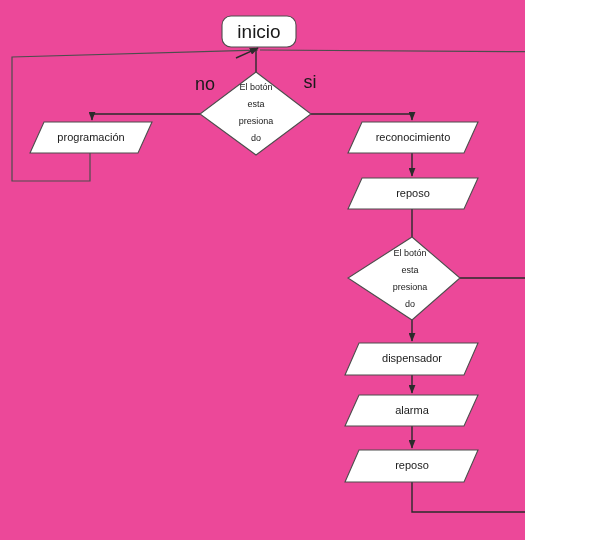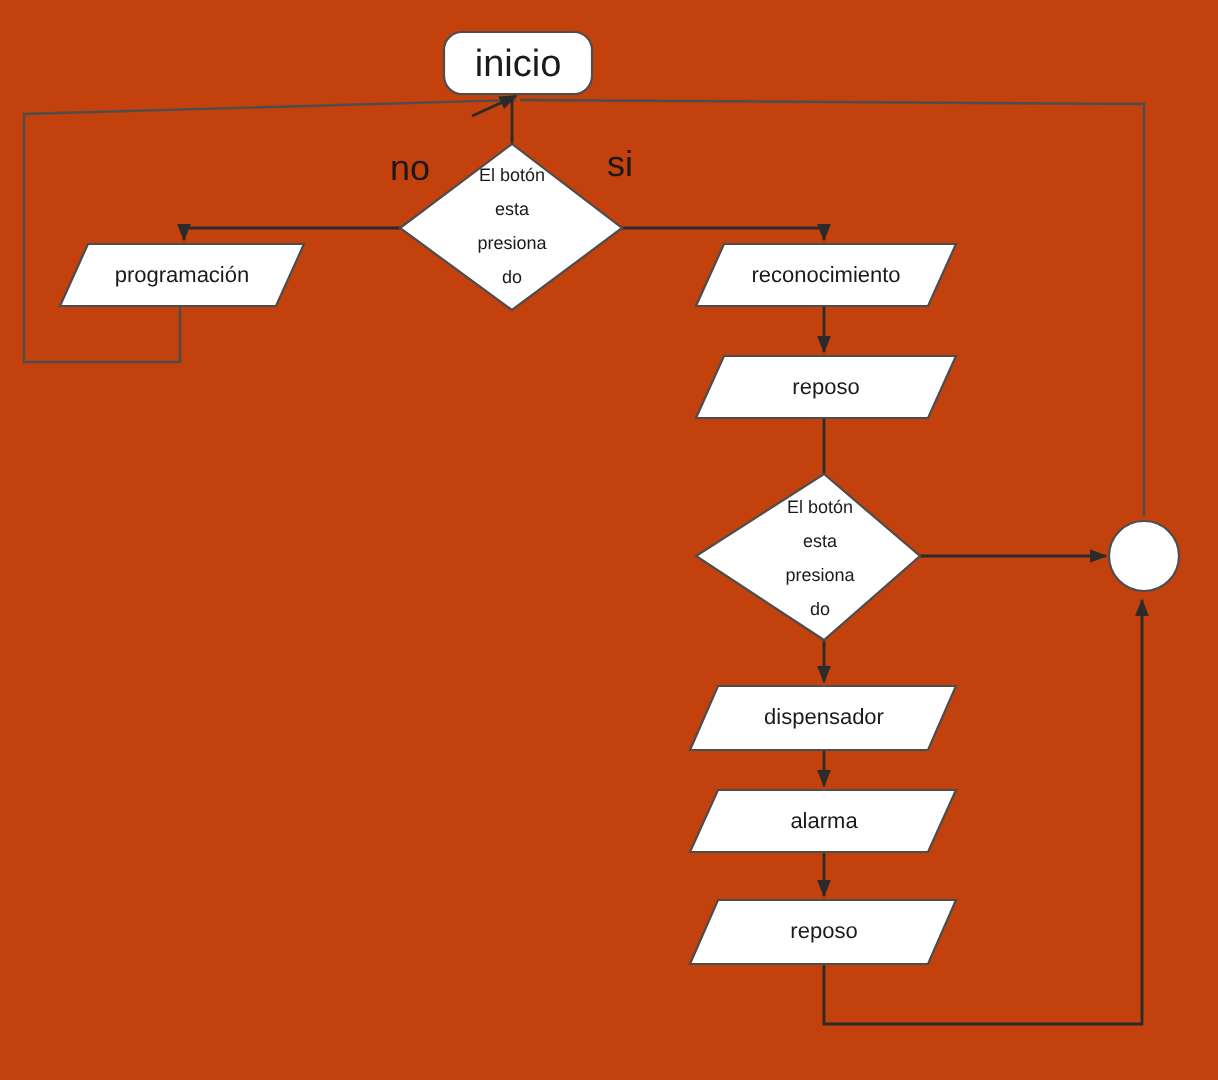--- a/index.html
+++ b/index.html
@@ -5,23 +5,23 @@
   html, body {
     margin: 0;
     padding: 0;
     background: #ffffff;
   }
   body {
     font-family: "Liberation Sans", sans-serif;
   }
   #flowchart-canvas {
     position: relative;
-    width: 609px;
+    width: 525px;
     height: 540px;
-    background: #c2410c;
+    background: #ec4899;
     overflow: hidden;
   }
   #flow-svg {
     position: absolute;
     top: 0;
     left: 0;
     width: 609px;
     height: 540px;
   }
   .shape-text {

